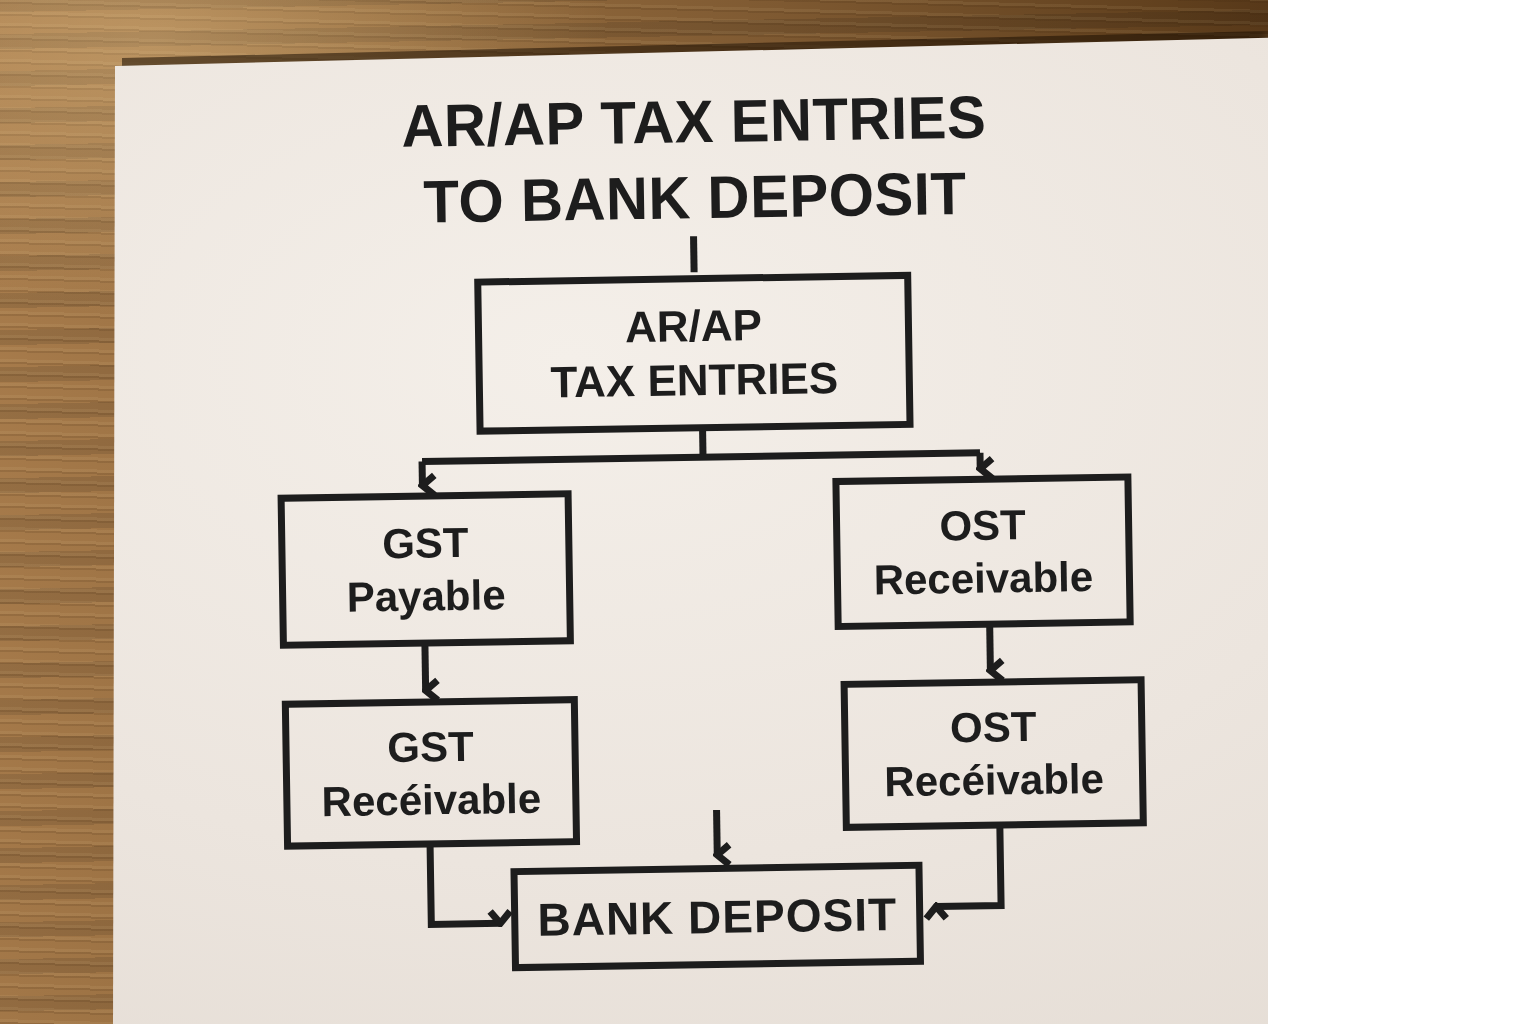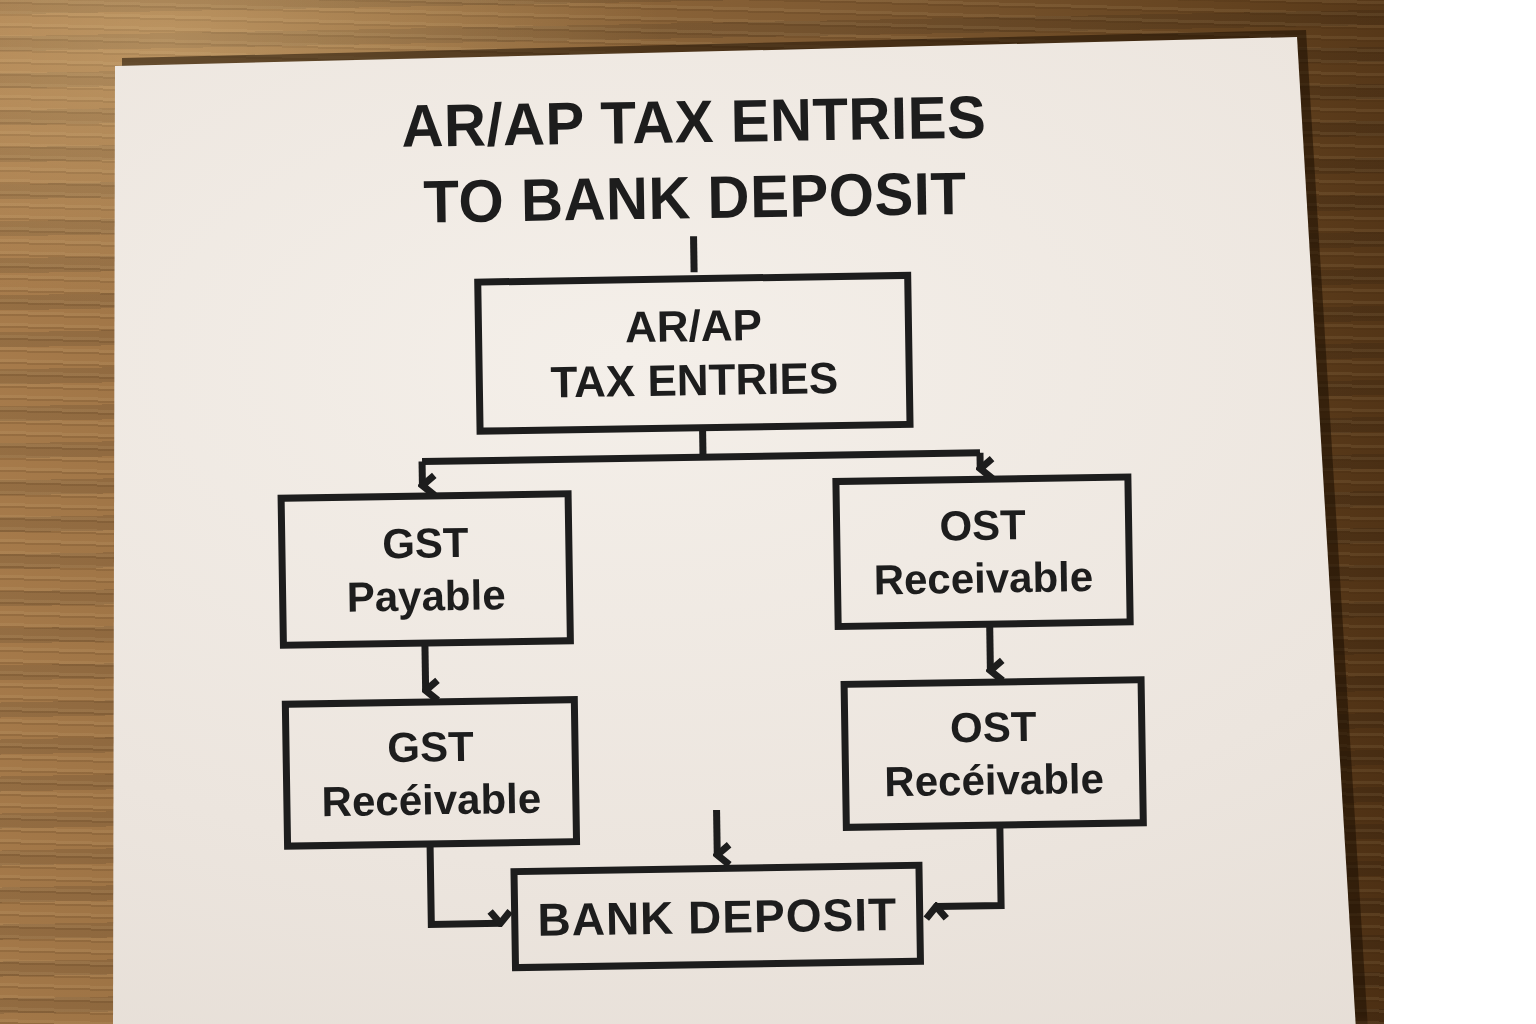--- a/index.html
+++ b/index.html
@@ -1,17 +1,17 @@
 <!DOCTYPE html>
 <html><head>
 <meta charset="utf-8">
 <style>
   html,body{margin:0;padding:0;width:1536px;height:1024px;overflow:hidden;
     font-family:"Liberation Sans",sans-serif;}
-  .stage{position:relative;width:1384px;height:1024px;overflow:hidden;}
+  .stage{position:relative;width:1268px;height:1024px;overflow:hidden;}
 
   
   .wood{position:absolute;inset:0;
     background:
       radial-gradient(60% 45% at 12% 4%, rgba(255,224,165,0.28), rgba(255,224,165,0) 60%),
       repeating-linear-gradient(1.6deg, rgba(58,34,10,0.14) 0 2px, rgba(255,231,180,0.07) 2px 5px, rgba(0,0,0,0) 5px 12px),
       repeating-linear-gradient(-1.1deg, rgba(0,0,0,0.10) 0 15px, rgba(0,0,0,0) 15px 37px),
       linear-gradient(97deg, #a87c4c 0%, #966d3f 28%, #7f5a32 55%, #63421f 82%, #4c2f13 100%);
   }
 

